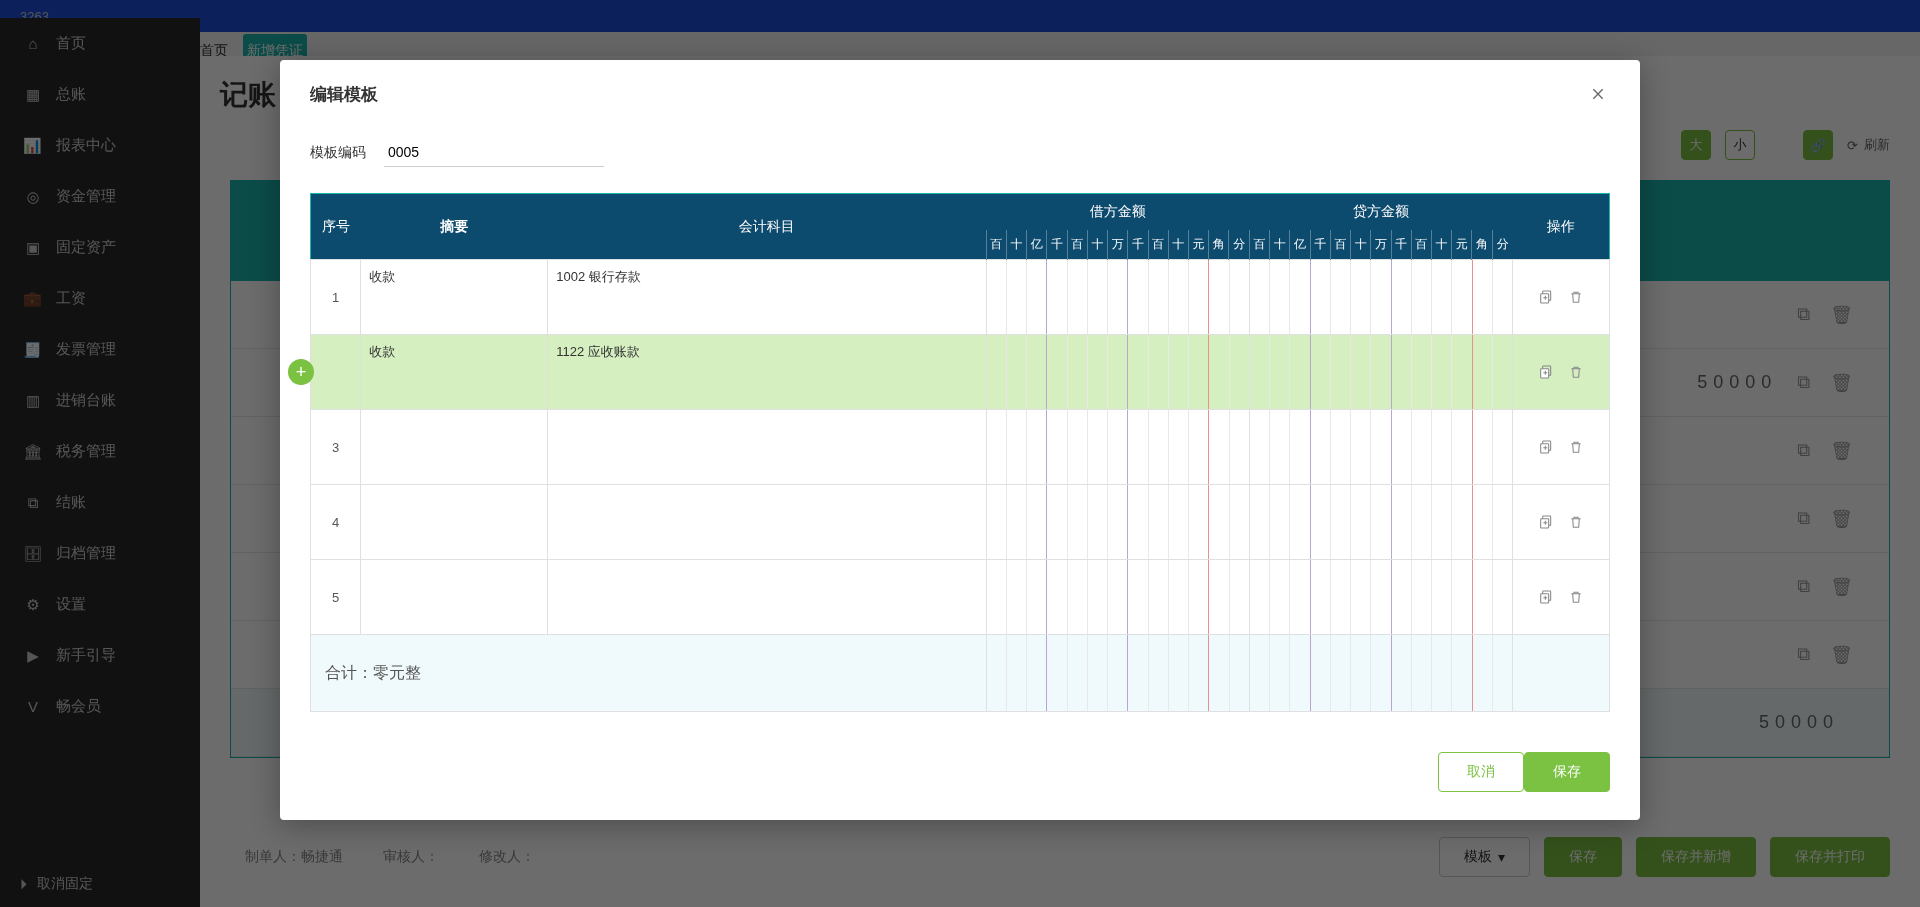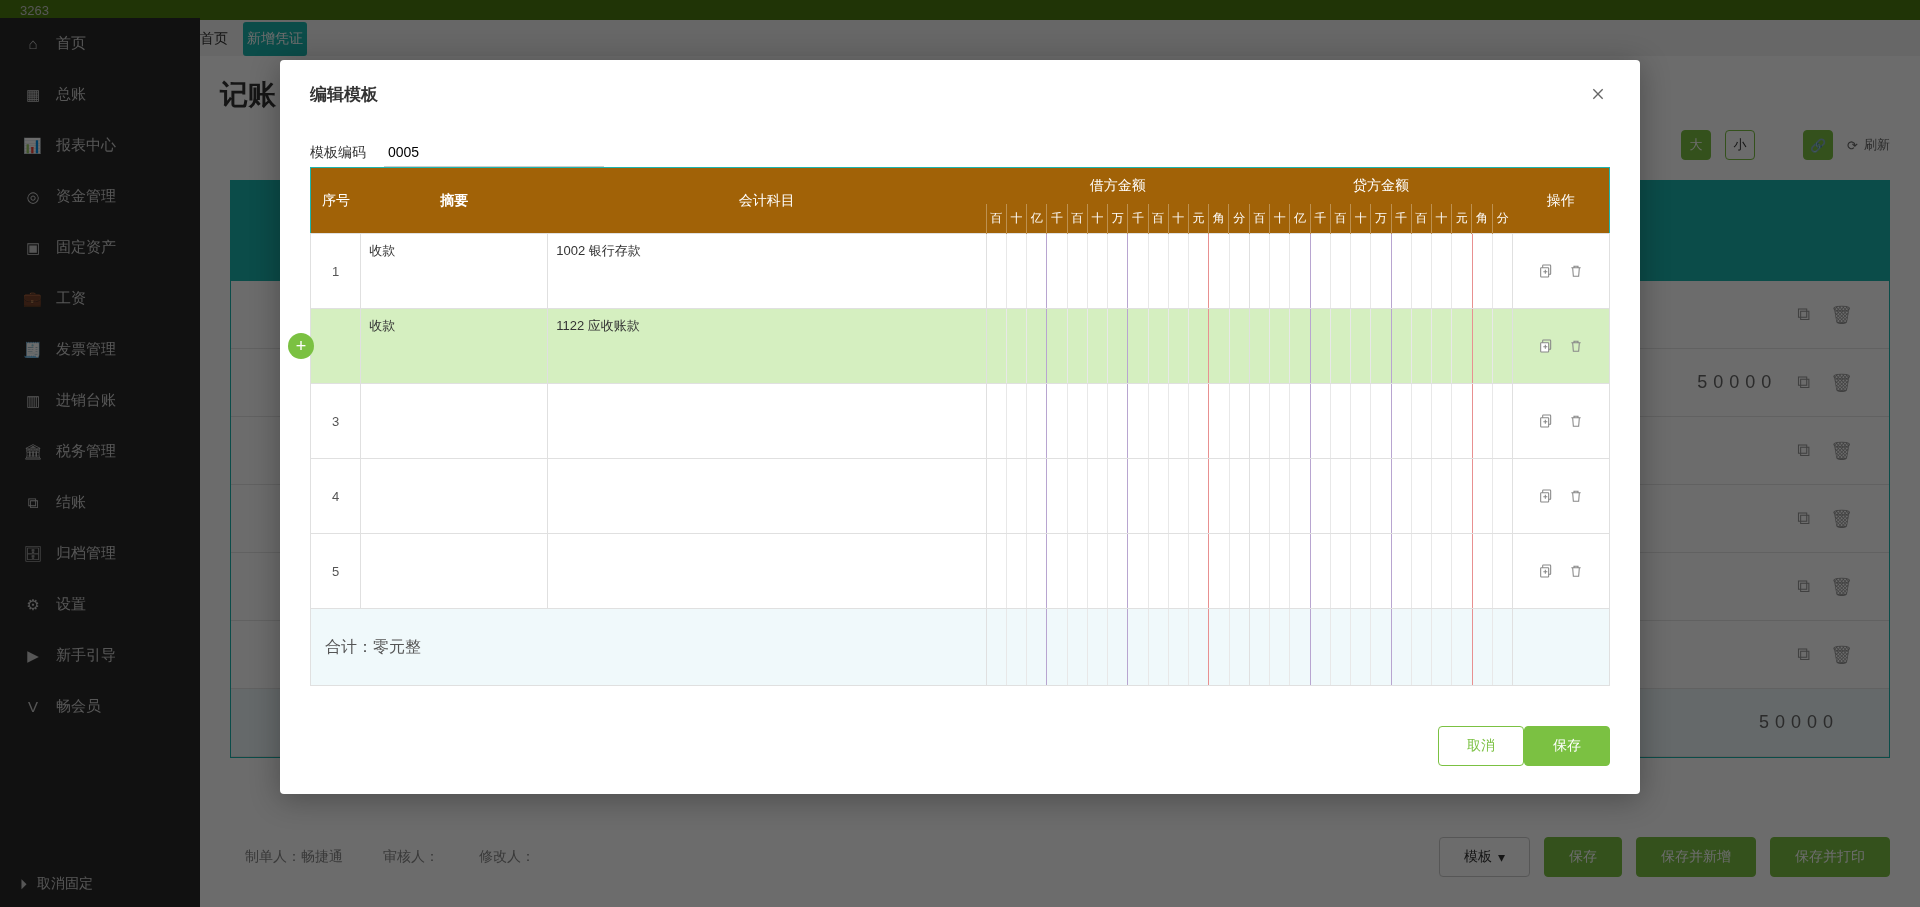--- a/index.html
+++ b/index.html
@@ -1,20 +1,20 @@
 <!DOCTYPE html>
 <html><head>
   <meta charset="utf-8">
   <style>
     * { margin: 0; padding: 0; box-sizing: border-box; }
     body { font-family: "Microsoft YaHei", Arial, sans-serif; font-size: 13px; color: #333; background: #f5f5f5; overflow: hidden; width: 1920px; height: 907px; position: relative; }
     
     
     .bg-ui { position: absolute; inset: 0; filter: brightness(0.65); }
-    .topbar { height: 20px; background: #4d7c0f; display: flex; align-items: center; padding: 0 20px; color: #ccc; gap: 20px; }
+    .topbar { height: 32px; background: #1d4ed8; display: flex; align-items: center; padding: 0 20px; color: #ccc; gap: 20px; }
     .subbar { height: 38px; background: #f5f5f5; border-bottom: 1px solid #ddd; display: flex; align-items: center; padding-left: 200px; gap: 15px; font-size: 14px; }
     .sidebar { position: absolute; left: 0; top: 18px; bottom: 0; width: 200px; background: #2a2a2a; color: #ccc; }
     .sidebar-item { padding: 16px 24px; display: flex; align-items: center; gap: 14px; cursor: pointer; font-size: 15px; }
     .sidebar-item .icon { width: 18px; height: 18px; display: inline-flex; align-items: center; justify-content: center; }
     .sidebar-footer { position: absolute; bottom: 0; left: 0; right: 0; padding: 14px 20px; display: flex; align-items: center; gap: 10px; font-size: 14px; }
     .main { position: absolute; left: 200px; top: 56px; right: 0; bottom: 0; background: #fff; padding: 20px; }
     .tab-btn { background: #1cb5ad; color: #fff; padding: 8px 4px; border-radius: 3px; font-size: 14px; }
     .toolbar-right { position: absolute; top: 130px; right: 30px; display: flex; align-items: center; gap: 14px; }
     .size-btn { width: 30px; height: 30px; border: 1px solid #7bc142; border-radius: 4px; display: flex; align-items: center; justify-content: center; font-size: 13px; }
     .size-btn.active { background: #7bc142; color: #fff; }
@@ -29,28 +29,28 @@
     .bg-footer-right { display: flex; gap: 14px; }
     .bg-btn { padding: 10px 24px; border-radius: 4px; border: 1px solid #ccc; font-size: 14px; display: flex; align-items: center; gap: 6px; }
     .bg-btn.green { background: #7bc142; color: #fff; border-color: #7bc142; }
     
     
     .modal-overlay { position: absolute; inset: 0; background: rgba(0,0,0,0.35); display: flex; align-items: flex-start; justify-content: center; padding-top: 60px; }
     .modal { width: 1360px; background: #fff; border-radius: 4px; box-shadow: 0 5px 30px rgba(0,0,0,0.3); }
     .modal-header { padding: 22px 30px; display: flex; align-items: center; justify-content: space-between; font-size: 17px; font-weight: 600; }
     .modal-close { cursor: pointer; font-size: 20px; color: #666; width: 24px; height: 24px; display: flex; align-items: center; justify-content: center; }
     .modal-body { padding: 10px 30px 20px 30px; }
-    .form-row { display: flex; gap: 50px; }
+    .form-row { display: flex; gap: 50px; margin-bottom: 26px; }
     .form-group { display: flex; align-items: center; gap: 18px; }
     .form-label { font-size: 14px; color: #333; }
     .form-input { border: none; border-bottom: 1px solid #ccc; padding: 6px 4px; font-size: 14px; width: 220px; outline: none; }
     
     
     .tpl-table { width: 100%; border-collapse: collapse; border: 1px solid #1cb5ad; }
-    .tpl-table th { background: #a16207; color: #fff; font-weight: 500; font-size: 14px; padding: 0; text-align: center; }
+    .tpl-table th { background: #0c4a6e; color: #fff; font-weight: 500; font-size: 14px; padding: 0; text-align: center; }
     .tpl-th-top th { height: 36px; }
     .tpl-th-sub th { height: 30px; font-size: 12px; border-left: 1px solid rgba(255,255,255,0.3); }
     .tpl-table td { border: 1px solid #e0e0e0; height: 74px; padding: 8px; font-size: 13px; vertical-align: top; }
     .tpl-table tr.highlight td { background: #d5efc0; position: relative; }
     .col-seq { width: 50px; text-align: center; font-size: 14px; color: #555; vertical-align: middle !important; position: relative; }
     .col-summary { width: 186px; }
     .col-account { width: 436px; }
     .col-amount { width: 262px; padding: 0 !important; }
     .col-action { width: 96px; text-align: center; vertical-align: middle !important; }
     .amount-grid { display: flex; height: 100%; min-height: 74px; }

